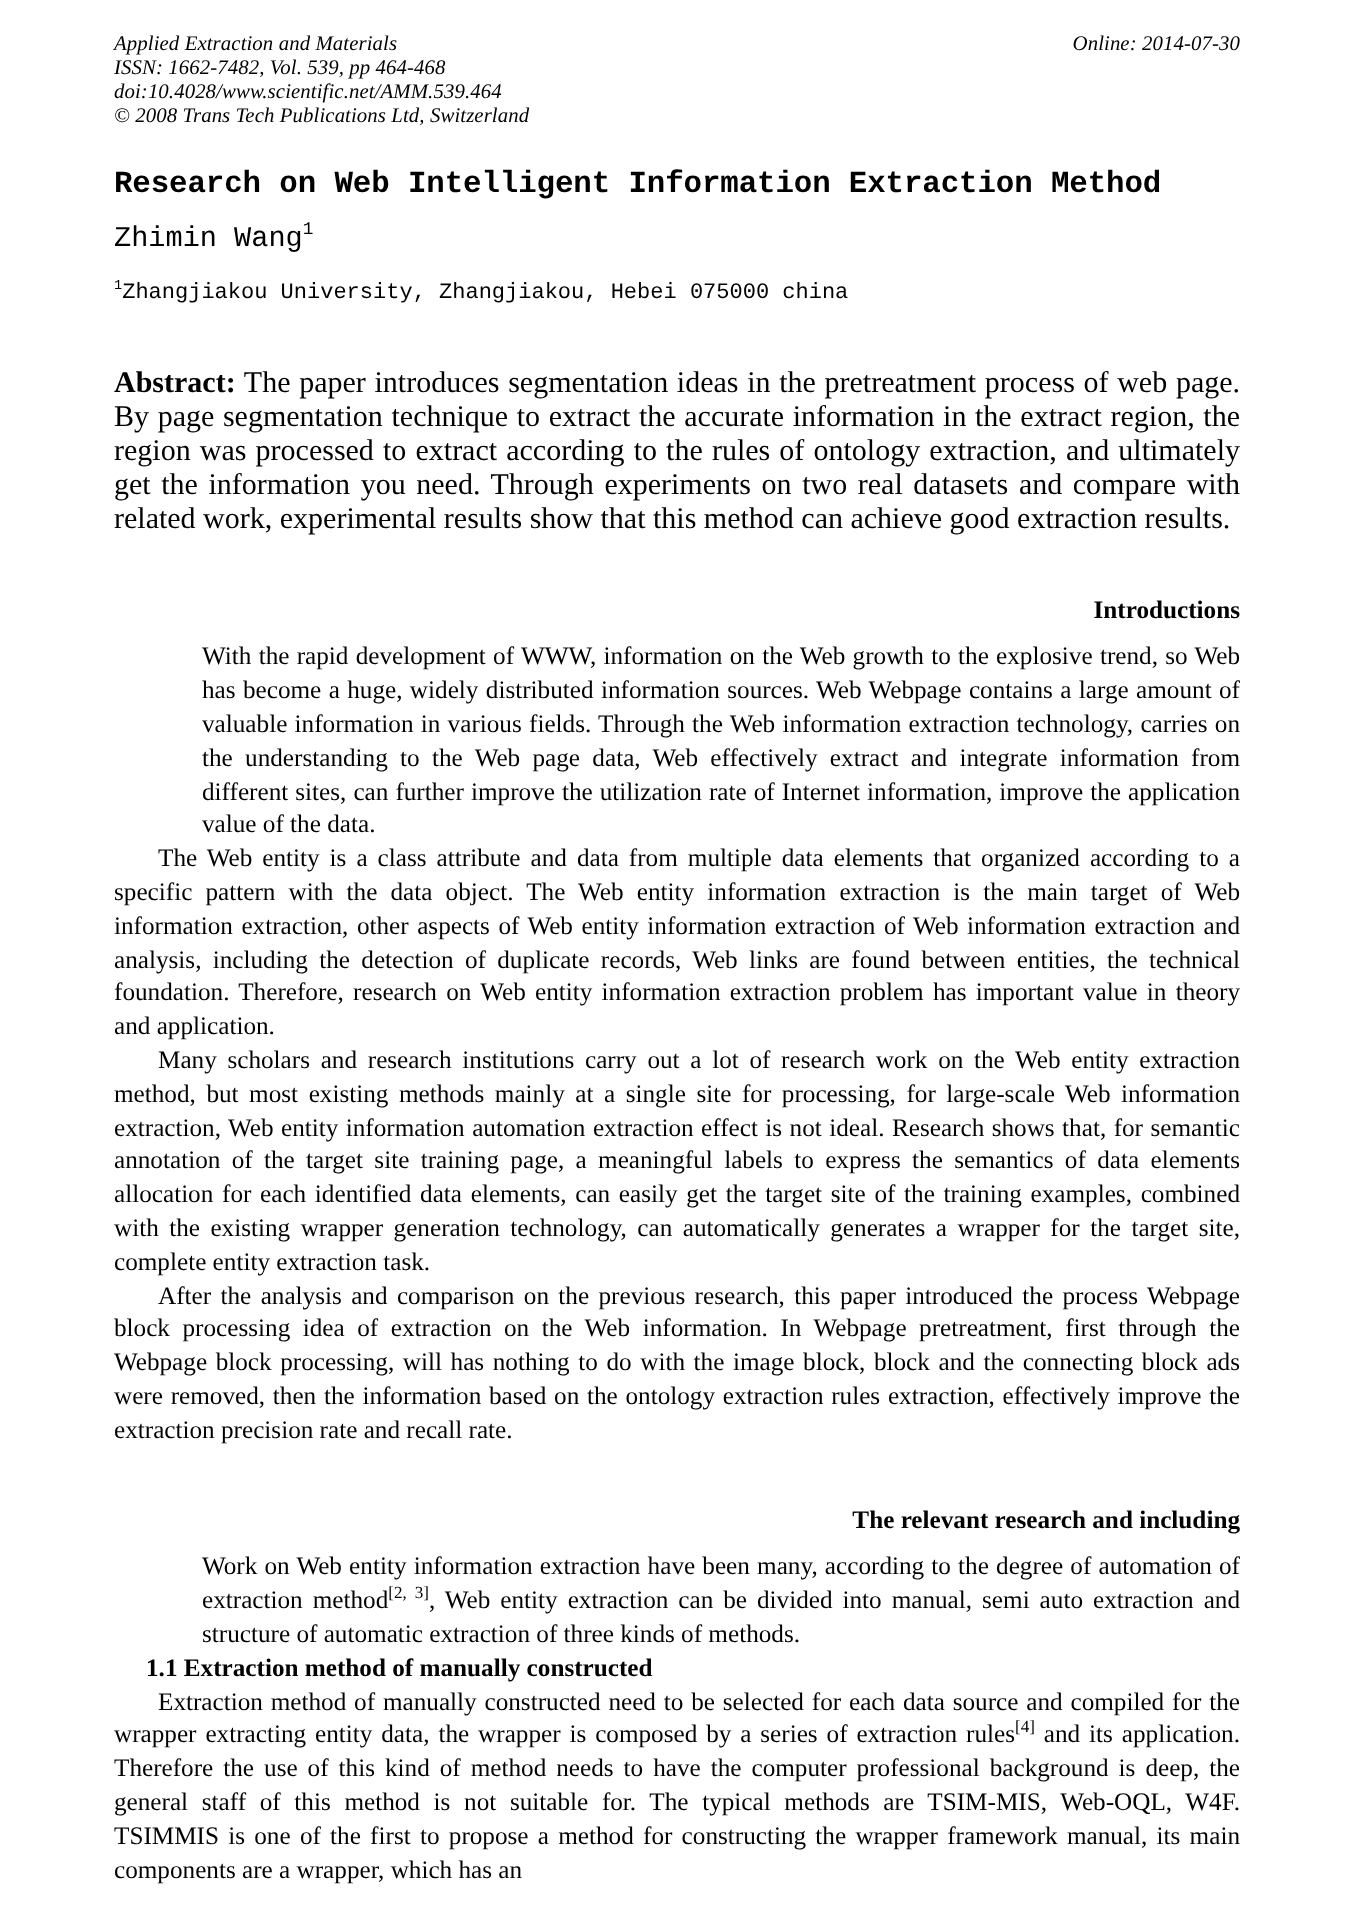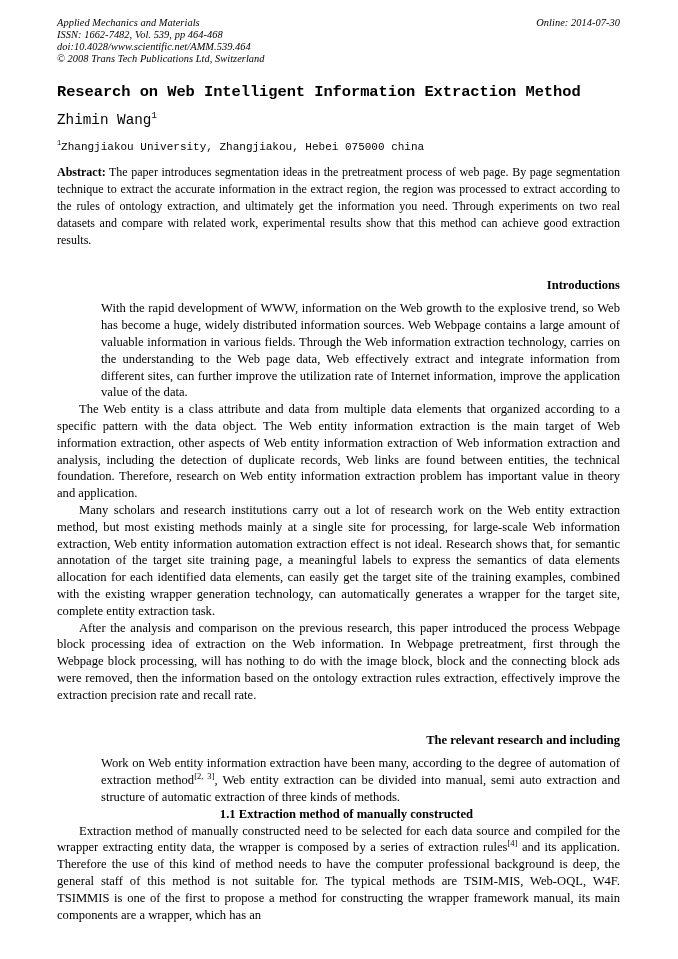--- a/index.html
+++ b/index.html
@@ -83,22 +83,22 @@
     font-size: 11.1px;
     line-height: 14px;
     text-align: left;
   }
   .keywords .kw-label {
     font-weight: bold;
   }
 
   
   .abstract {
-    margin-top: 10px;
-    font-size: 12px;
+    margin-top: 30px;
+    font-size: 15px;
     line-height: 16.8px;
     text-align: justify;
     text-justify: inter-word;
     hyphens: none;
   }
   .abstract .ab-label {
     font-weight: bold;
   }
 
   .section-heading {
@@ -108,21 +108,21 @@
     margin-top: 29px;
     margin-bottom: 7px;
     text-align: right;
   }
 
   .subsection-heading {
     font-size: 12.6px;
     font-weight: bold;
     line-height: 16.8px;
     text-indent: 16px;
-    text-align: center;
+    text-align: left;
     margin: 0;
   }
 
   p.body-para {
     margin: 0;
     font-size: 12.6px;
     line-height: 16.8px;
     text-align: justify;
     text-justify: inter-word;
     hyphens: none;
@@ -141,21 +141,21 @@
     line-height: 0;
   }
 </style>
 </head>
 <body>
 
 <div class="page">
 
   <div class="journal-header">
     <span class="online-date">Online: 2014-07-30</span>
-    <span class="jline">Applied Mechanics and Materials</span>
+    <span class="jline">Applied Extraction and Materials</span>
     <span class="jline">ISSN: 1662-7482, Vol. 539, pp 464-468</span>
     <span class="jline">doi:10.4028/www.scientific.net/AMM.539.464</span>
     <span class="jline">© 2008 Trans Tech Publications Ltd, Switzerland</span>
   </div>
 
   <div class="title-block">
     <div class="paper-title">Research on Web Intelligent Information Extraction Method</div>
     <div class="author-line"><span>Zhimin Wang</span><sup>1</sup></div>
     <div class="affiliation"><sup>1</sup><span>Zhangjiakou University, Zhangjiakou, Hebei 075000 china</span></div>
   </div>

